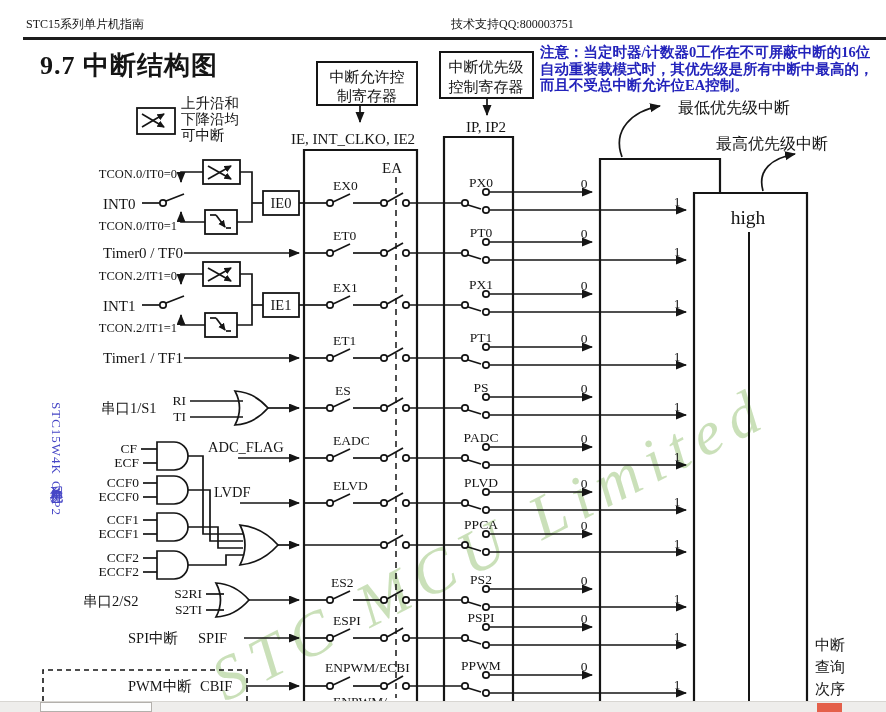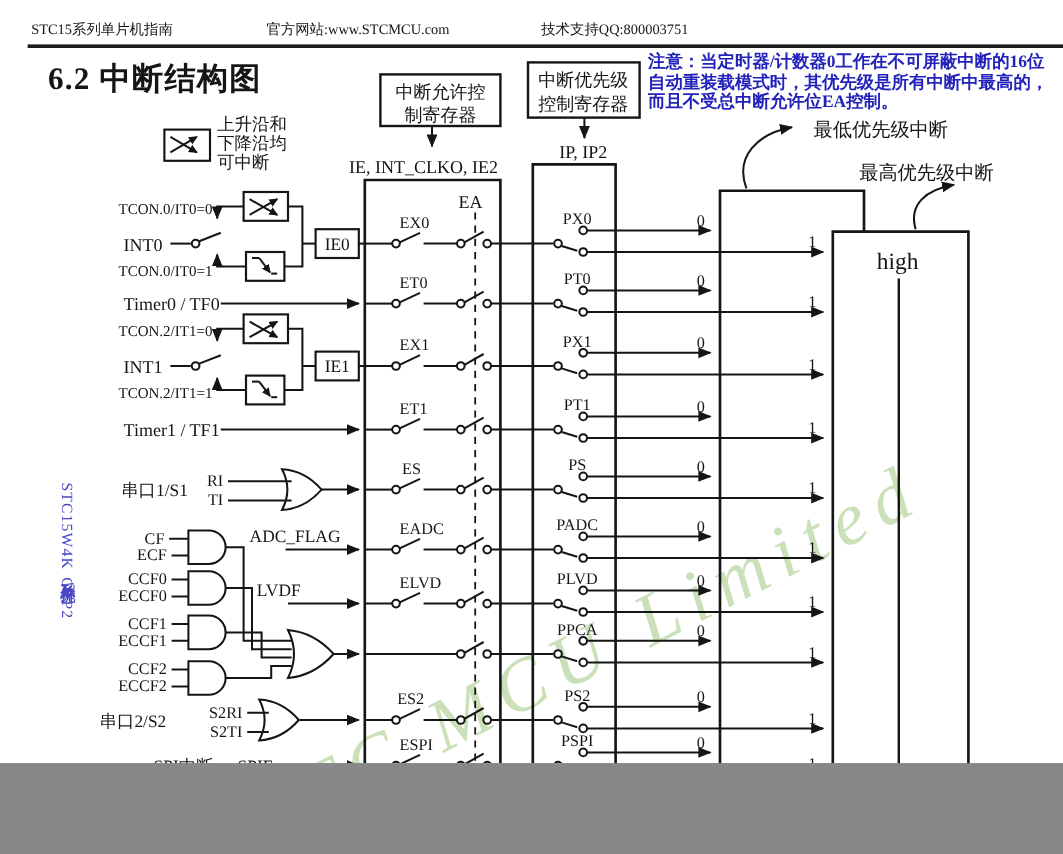--- a/index.html
+++ b/index.html
@@ -1,16 +1,16 @@
 <!DOCTYPE html>
 <html><head>
 <meta charset="utf-8">
 <style>
   html,body{margin:0;padding:0;background:#888;}
-  .stage{position:relative;width:886px;height:636px;background:#ffffff;overflow:hidden;
+  .stage{position:relative;width:886px;height:712px;background:#ffffff;overflow:hidden;
          font-family:"Liberation Serif","DejaVu Serif",serif;color:#151515;}
   .abs{position:absolute;}
   .hdr{font-size:12px;top:16px;white-space:nowrap;}
   .rule{left:23px;top:37px;width:863px;height:3px;background:#1c1c1c;}
   .title{left:40px;top:48px;font-size:26px;font-weight:bold;letter-spacing:1px;white-space:nowrap;}
   .note{left:540px;top:44px;width:348px;font-size:14.5px;line-height:16.5px;font-weight:600;color:#2323bb;}
   .note span{display:block;white-space:nowrap;}
   .sidenote{left:47px;top:402px;writing-mode:vertical-rl;text-orientation:mixed;
             font-size:13px;letter-spacing:1px;color:#4646c6;white-space:nowrap;}
   .wm-green{left:200px;top:652px;transform:rotate(-27deg);transform-origin:0 0;
@@ -30,25 +30,24 @@
   svg .f15{font-size:15px}
   svg .f16{font-size:16px}
   svg .f19{font-size:19.5px}
 </style>
 </head>
 <body>
 
 <div class="stage">
 
   <span class="abs hdr" style="left:26px">STC15系列单片机指南</span>
-  <span class="abs hdr" style="left:222px">官方网站:www.STCMCU.com</span>
   <span class="abs hdr" style="left:451px">技术支持QQ:800003751</span>
   <div class="abs rule"></div>
 
-  <div class="abs title">6.2  中断结构图</div>
+  <div class="abs title">9.7  中断结构图</div>
 
   <div class="abs note">
     <span>注意：当定时器/计数器0工作在不可屏蔽中断的16位</span>
     <span>自动重装载模式时，其优先级是所有中断中最高的，</span>
     <span>而且不受总中断允许位EA控制。</span>
   </div>
 
   <div class="abs wm-green">STC  MCU  Limited</div>
 
   <svg class="abs svg-layer" width="886" height="712" viewBox="0 0 886 712">

